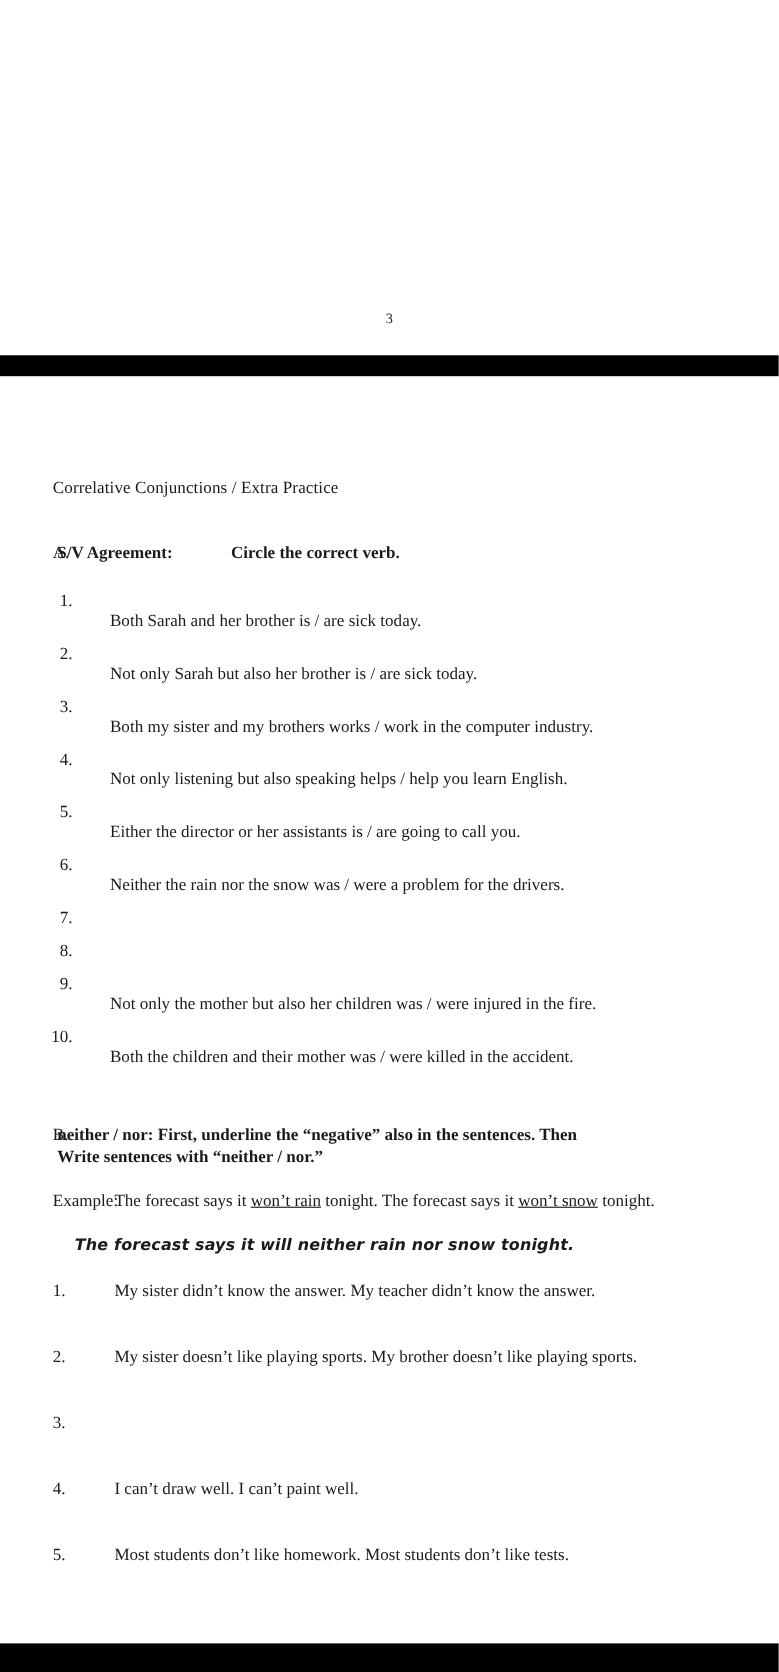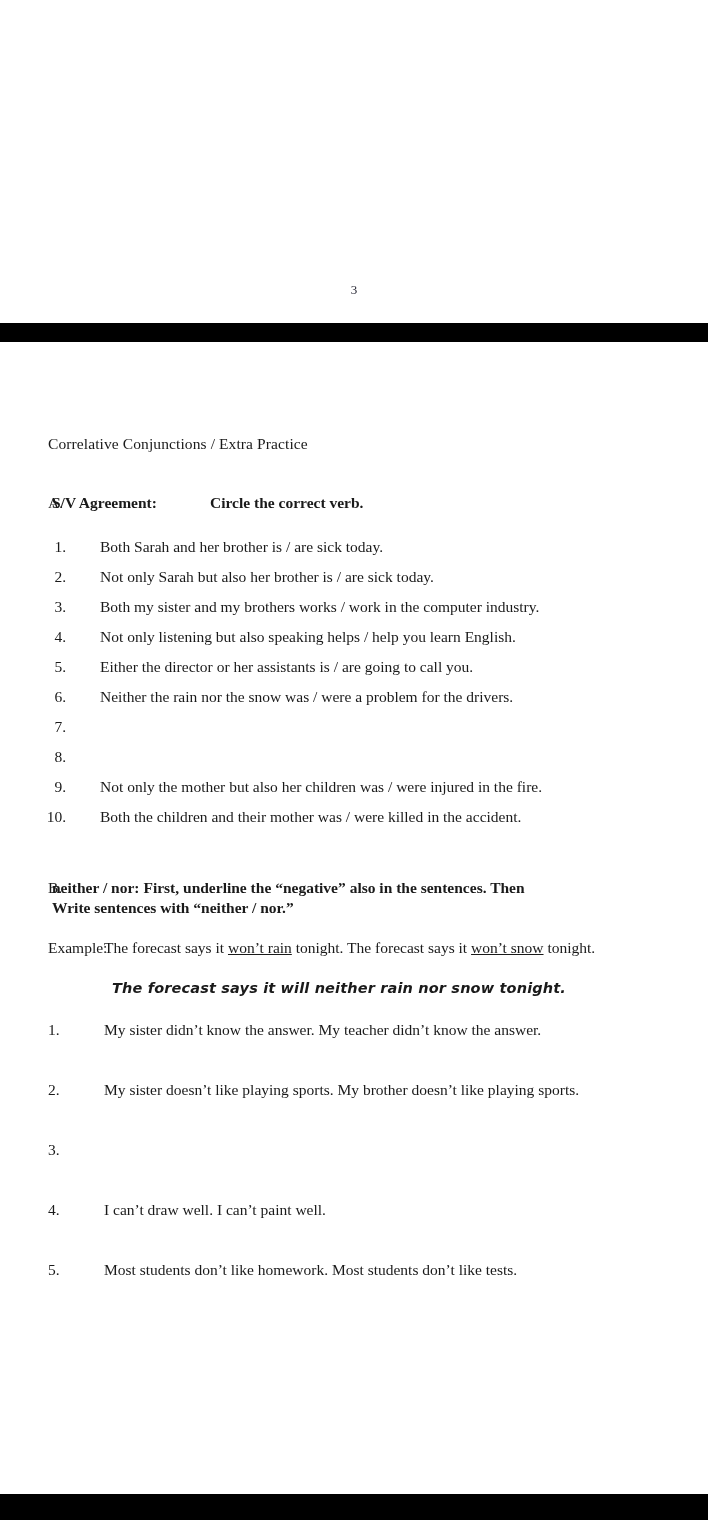--- a/index.html
+++ b/index.html
@@ -92,20 +92,21 @@
     padding-right: 34px;
     box-sizing: border-box;
   }
   .qnum span {
     display: block;
     width: 100%;
     text-align: right;
   }
   .qtext {
     flex: 1 1 auto;
+    margin-top: 18px;
   }
 
   #section-a-list {
     margin-top: 18px;
   }
   #section-a-head {
     margin-top: 38px;
   }
 
   
@@ -132,21 +133,21 @@
     box-sizing: border-box;
   }
   .example-body {
     flex: 1 1 auto;
     max-width: 500px;
   }
   .u { text-decoration: underline; text-align: center; }
 
   .answer-line {
     margin-top: 20px;
-    margin-left: 112px;
+    margin-left: 68px;
     font-family: "DejaVu Sans", "Liberation Sans", sans-serif;
     font-weight: bold;
     font-style: italic;
     font-size: 14.5px;
     line-height: 20px;
     letter-spacing: 0.15px;
   }
 
   #section-b-list {
     margin-top: 22px;

